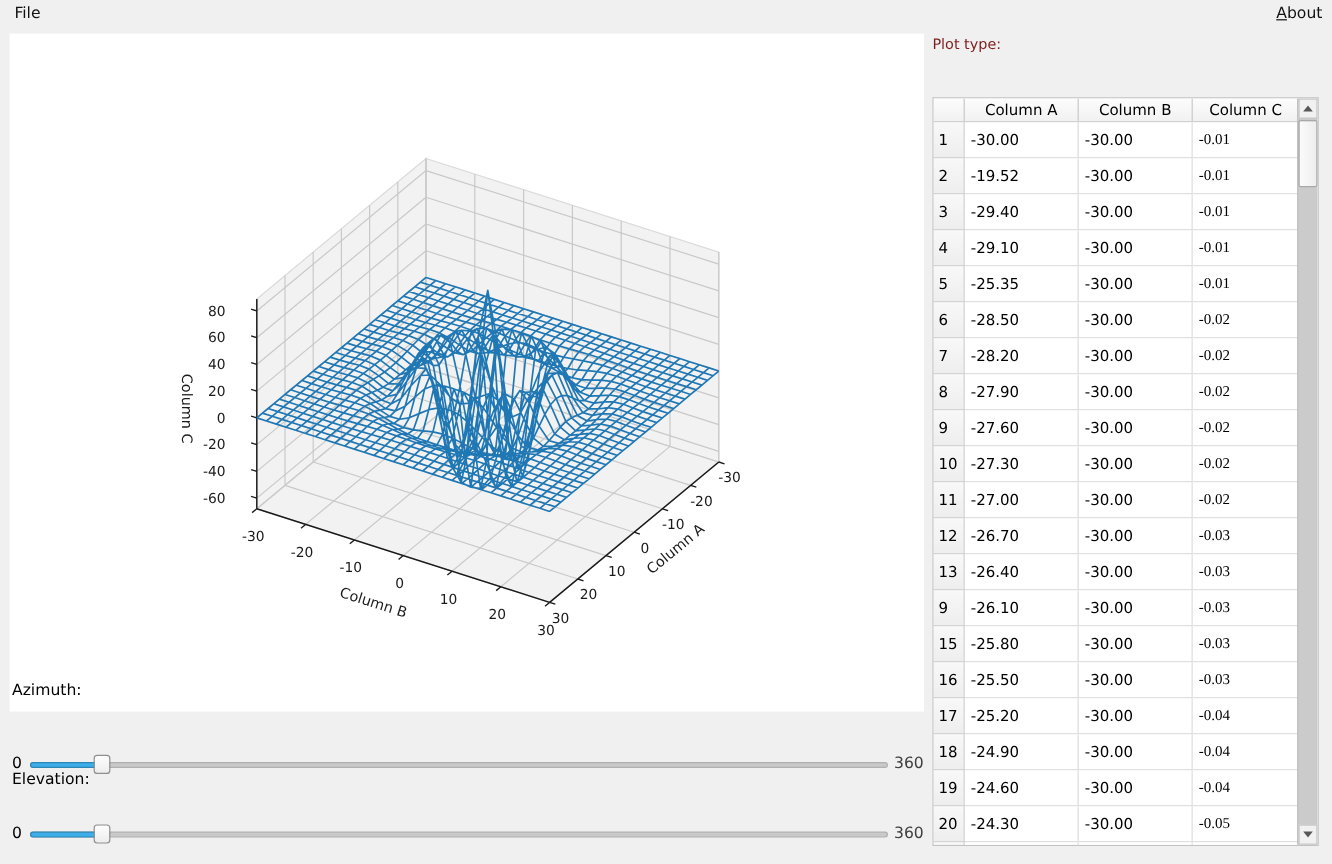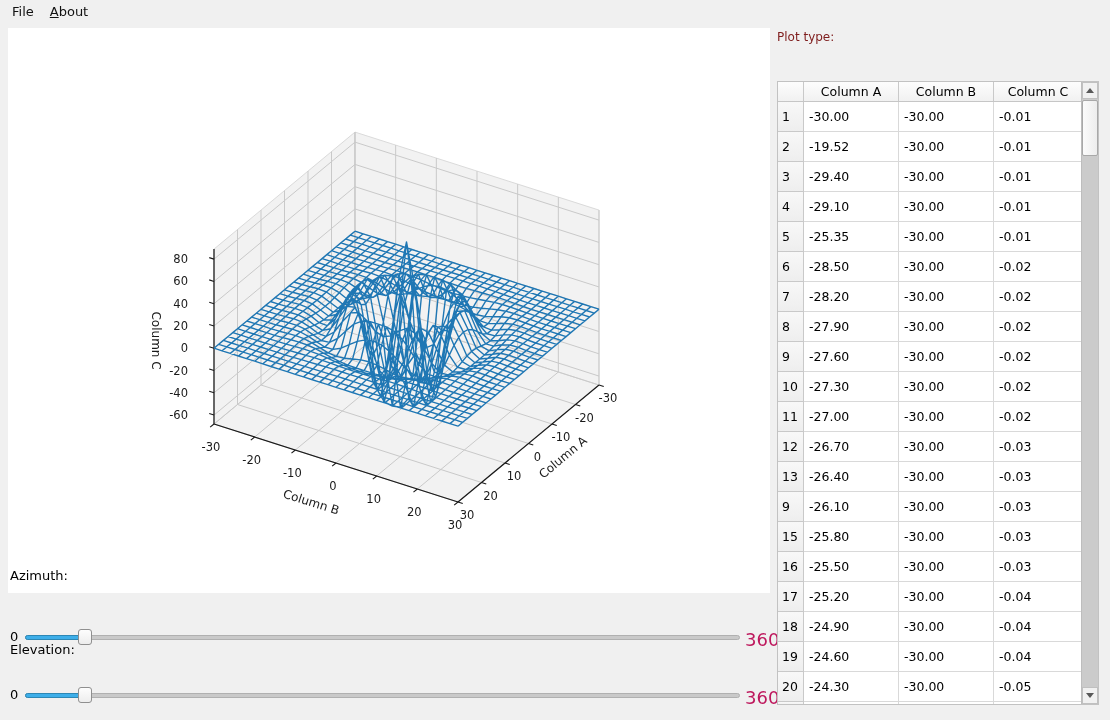--- a/index.html
+++ b/index.html
@@ -2,32 +2,32 @@
 <html><head>
 <meta charset="utf-8">
 <style>
   * { box-sizing: border-box; margin: 0; padding: 0; }
   html,body { background:#e8e8e8; }
   body { font-family:"DejaVu Sans","Liberation Sans",sans-serif; }
   .window { position:relative; width:1110px; height:720px; background:#f0f0f0; overflow:hidden; }
 
   
   .menubar { position:absolute; left:0; top:0; width:1110px; height:22px; background:#f0f0f0;
-             display:flex; align-items:center; padding-left:4px; font-size:13px; color:#111; }
+             display:flex; align-items:center; padding-left:4px; font-size:13px; color:#111;justify-content:space-between; }
   .menu-item { padding:2px 8px; cursor:default; }
   .mn { text-decoration:underline; }
 
   
   .figure { position:absolute; left:8px; top:28px; width:762px; height:565px; background:#ffffff; }
 
   
   .ctl-label { position:absolute; left:10px; font-size:13px; color:#000; }
   .slider-row { position:absolute; left:0; width:770px; height:18px; }
   .slider-min { position:absolute; left:10px; top:1px; font-size:13px; color:#000; }
-  .slider-max { position:absolute; left:745px; top:1px; font-size:18px; color:#be185d; }
+  .slider-max { position:absolute; left:745px; top:1px; font-size:13px; color:#404040; }
   .slider-track { position:absolute; left:25px; top:7px; width:715px; height:5px;
                   background:#c9c9c9; border:1px solid #b0b0b0; border-radius:3px; }
   .slider-fill { position:absolute; left:25px; top:7px; height:5px;
                  border-radius:3px 0 0 3px; }
   .slider-thumb { position:absolute; top:1px; width:14px; height:16px; background:linear-gradient(#fdfdfd,#ededed);
                   border:1px solid #8f8f8f; border-radius:3px; }
 
   
   .plot-type-label { position:absolute; left:777px; top:30px; font-size:12px; color:#7f1d1d; }
   .combo { position:absolute; left:777px; top:50px; width:320px; height:24px;
@@ -46,21 +46,21 @@
   .th { font-size:12.5px; color:#000; text-align:center; line-height:19px;
         border-right:1px solid #c9c9c9; }
   .th.corner { width:26px; }
   .th.a { width:95px; } .th.b { width:95px; } .th.c { width:88px; border-right:none; }
   .tbody { position:absolute; left:0; top:20px; width:304px; }
   .tr { display:flex; height:30px; }
   .td { font-size:12.5px; color:#000; line-height:29px; border-right:1px solid #d9d9d9;
         border-bottom:1px solid #d9d9d9; background:#fff; padding-left:5px; overflow:hidden; }
   .td.num { width:26px; background:linear-gradient(#f8f8f8,#eeeeee); border-right:1px solid #c9c9c9;
             border-bottom:1px solid #c9c9c9; padding-left:4px; }
-  .td.a { width:95px; } .td.b { width:95px; } .td.c { width:88px; border-right:none; }
+  .td.a { width:95px; } .td.b { width:95px; } .td.c { width:88px; border-right:none;font-family:Liberation Serif, serif; }
   .tr.partial { height:4px; }
   .tr.partial .td { border-bottom:none; line-height:4px; }
 
   
   .vscroll { position:absolute; right:0; top:0; width:17px; height:622px; background:#cbcbcb;
              border-left:1px solid #bdbdbd; }
   .sb-btn { position:absolute; left:0; width:16px; height:17px; background:#f1f1f1;
             border:1px solid #c0c0c0; display:flex; align-items:center; justify-content:center; }
   .sb-btn.up { top:0; } .sb-btn.down { bottom:0; }
   .sb-arrow-up { width:0; height:0; border-left:4px solid transparent; border-right:4px solid transparent;

